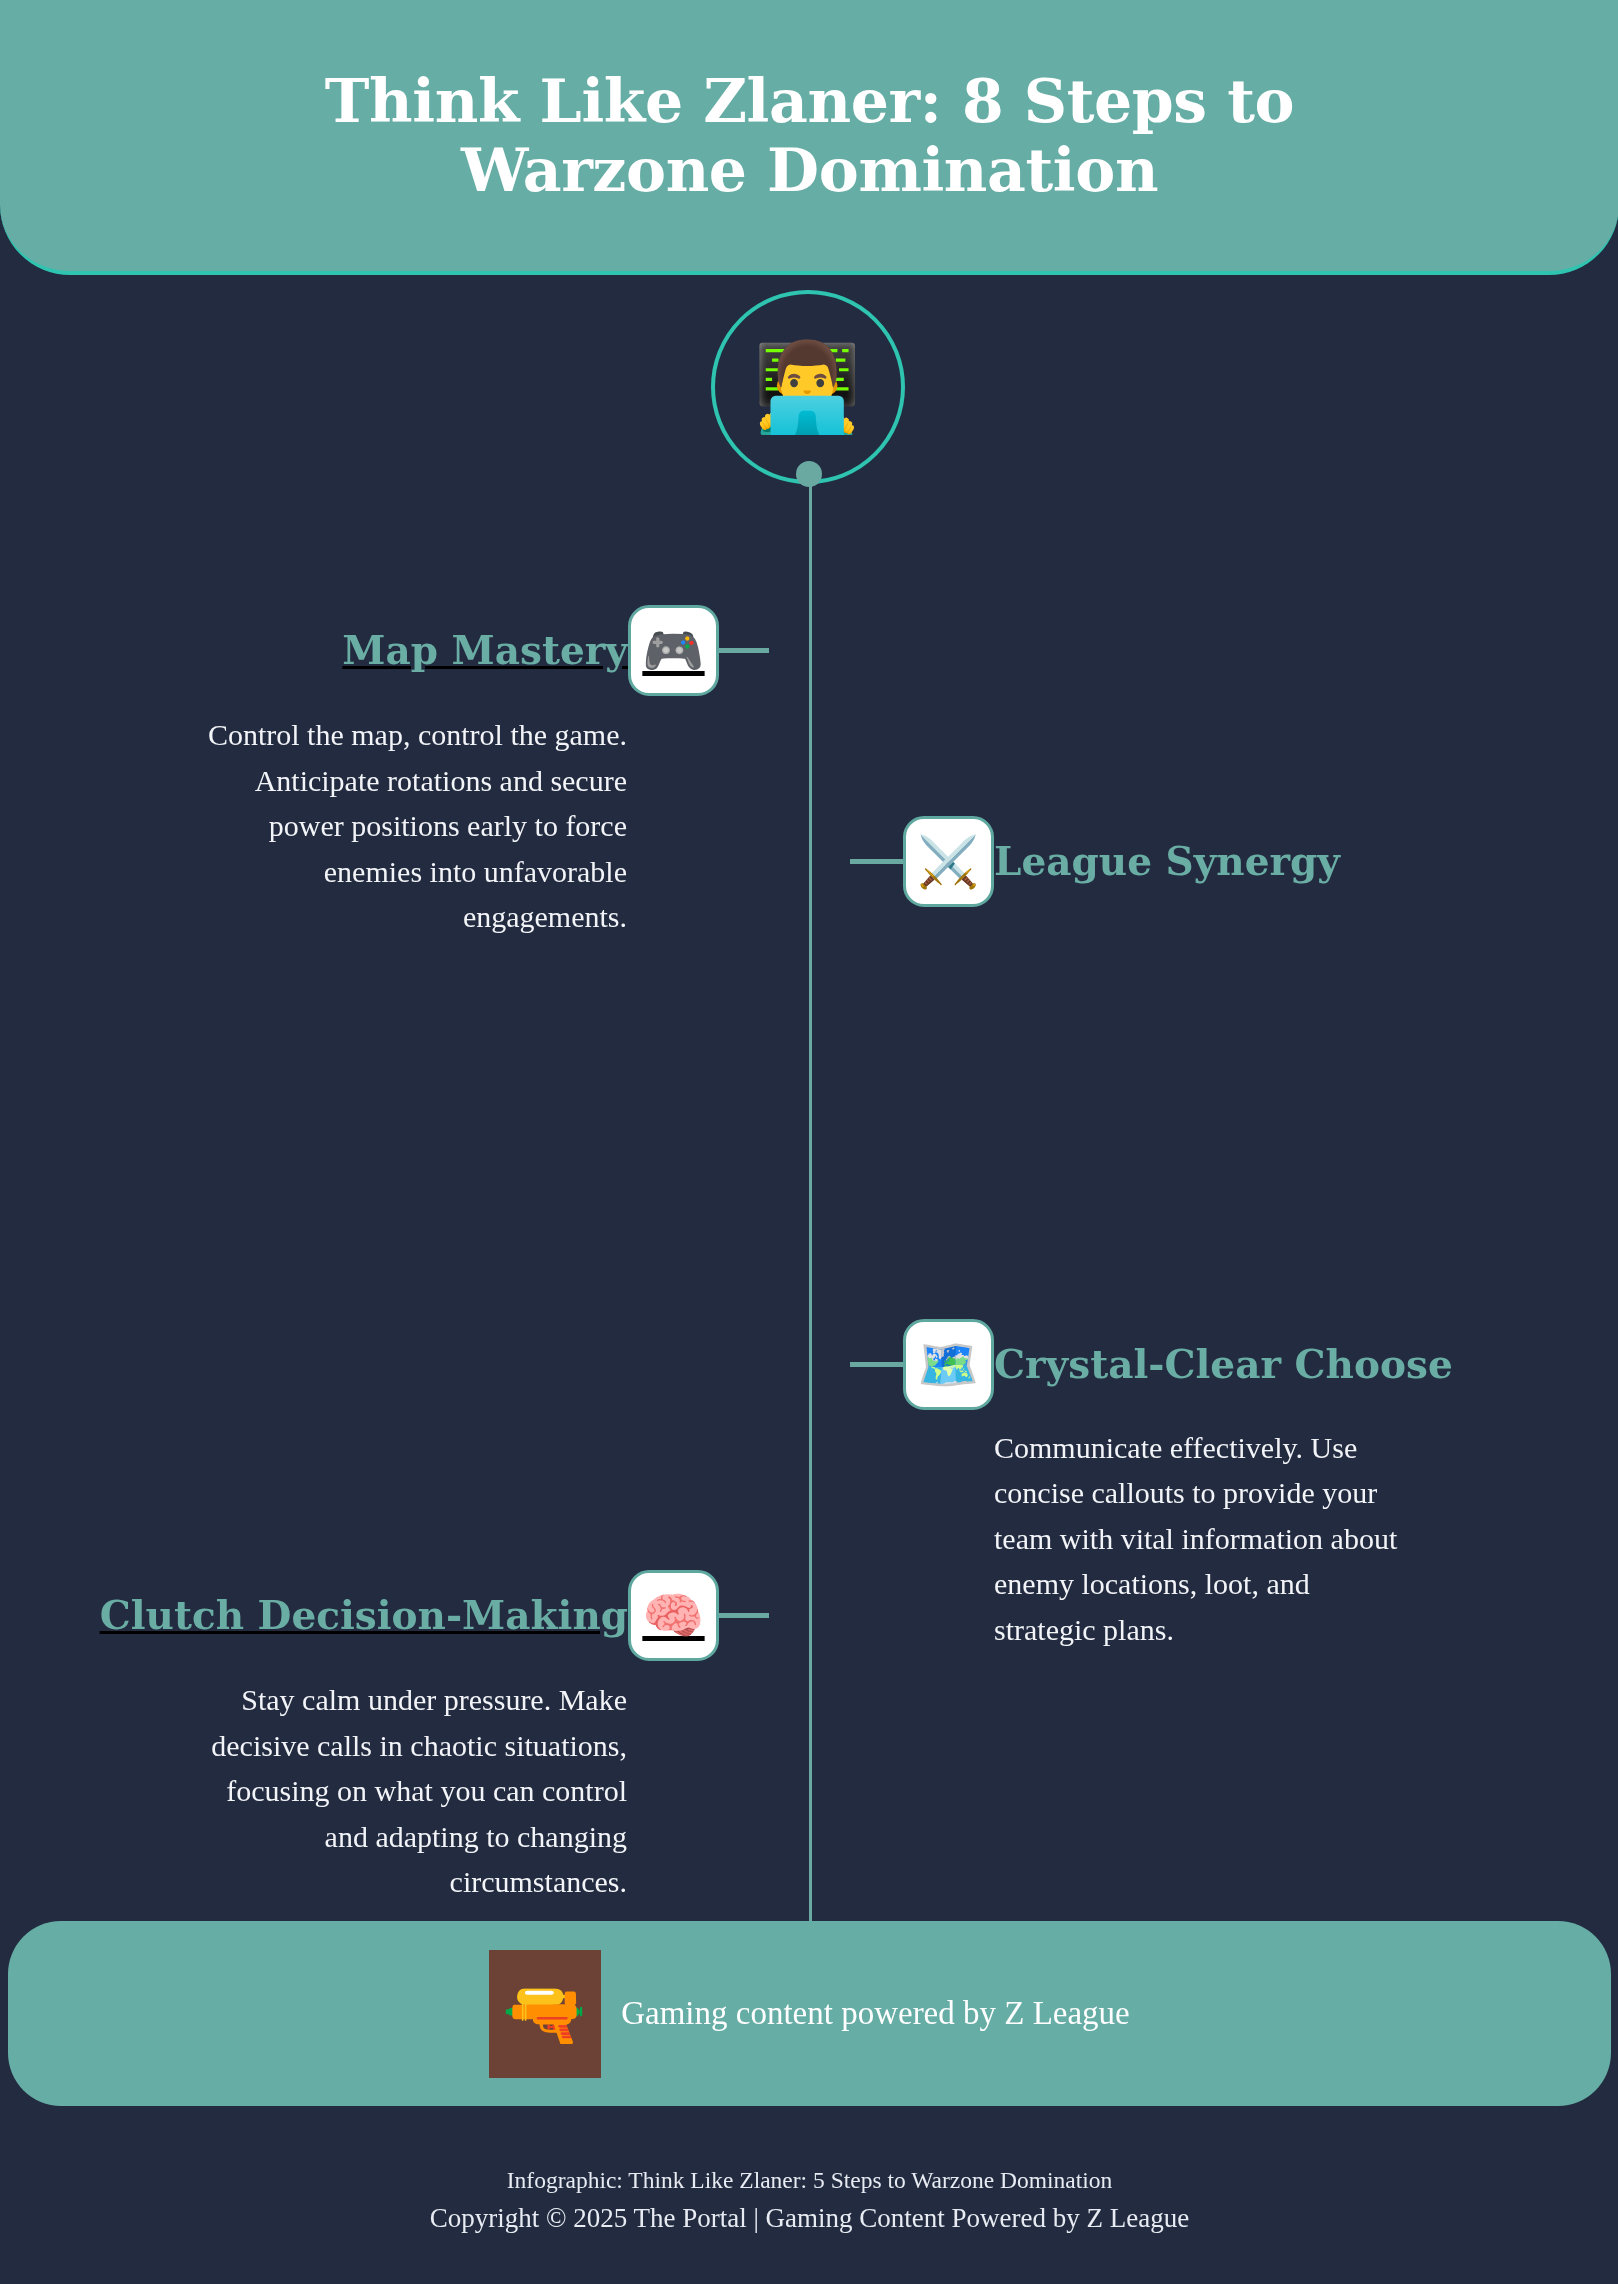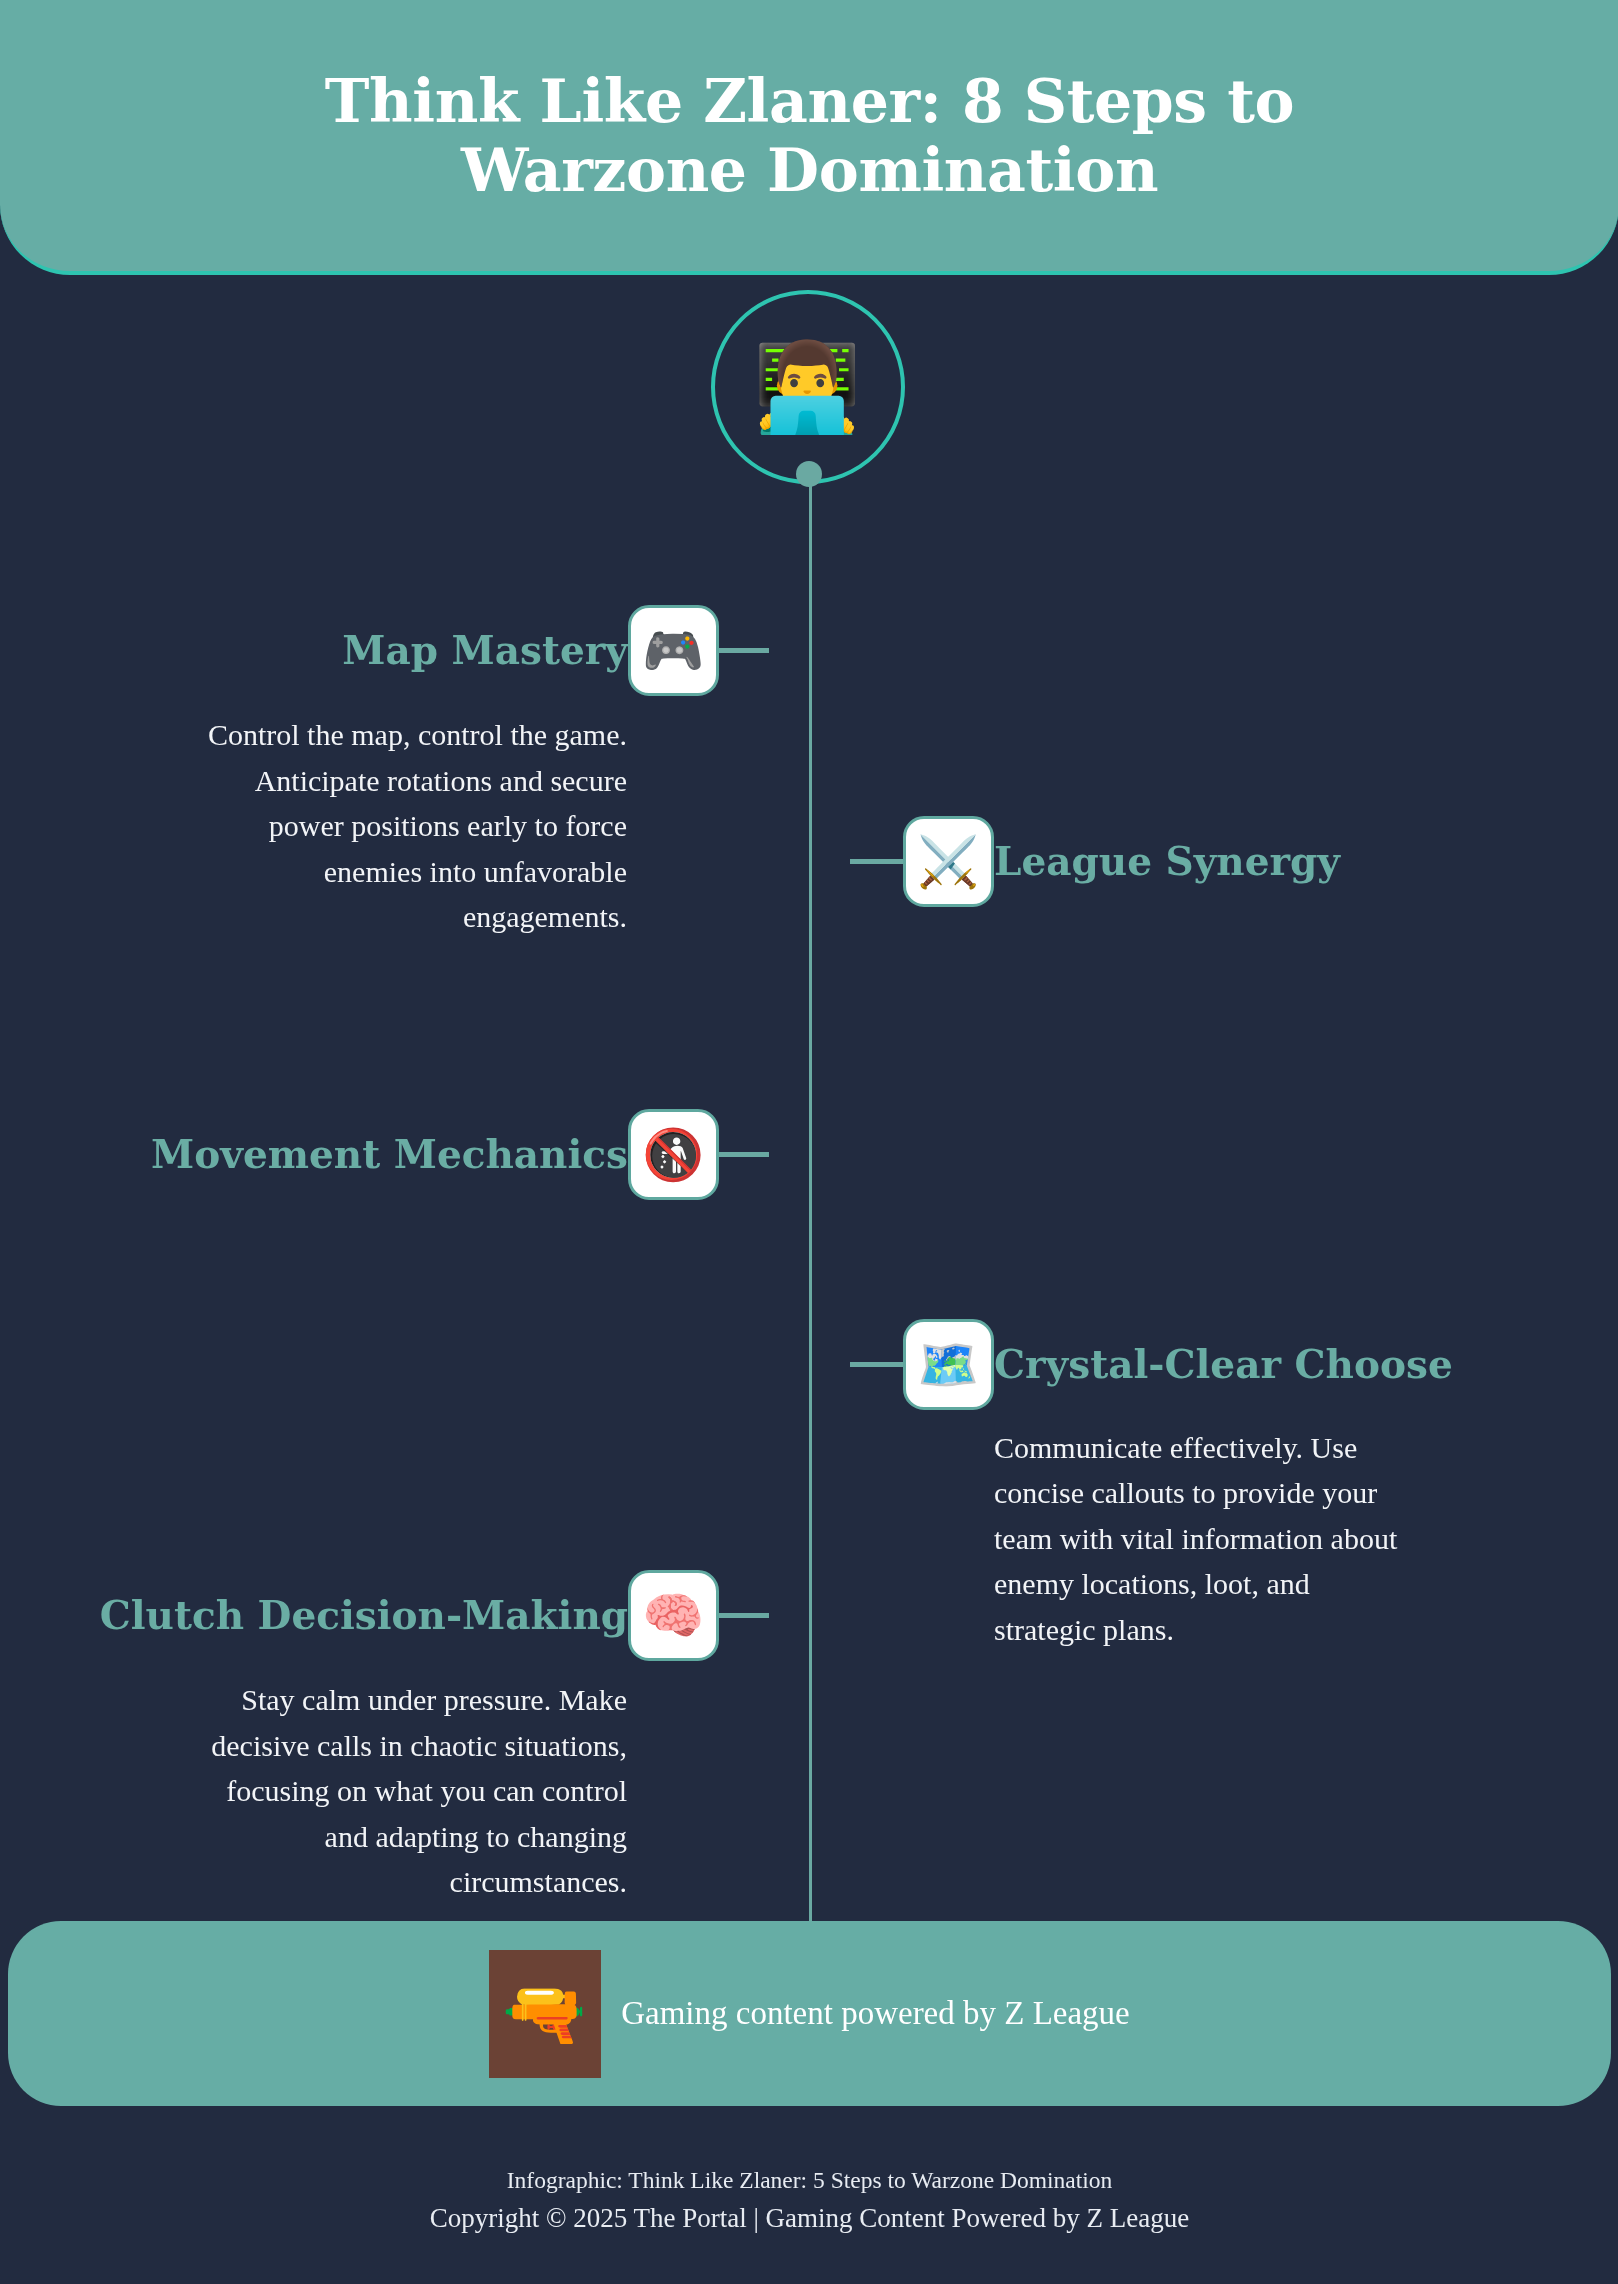--- a/index.html
+++ b/index.html
@@ -53,21 +53,21 @@
     width:26px; height:26px; border-radius:50%;
     background:#6aa9a2;
   }
 
   
   .step { position:absolute; }
   .step-left  { text-align:right; }
   .step-right { text-align:left; }
 
   .step-head { display:flex; align-items:center; gap:0px; }
-  .step-left .step-head  { justify-content:flex-end; }
+  .step-left .step-head  { justify-content:flex-end;text-decoration:underline; }
   .step-right .step-head { justify-content:flex-start; }
 
   .step-title {
     font-family:"DejaVu Serif", serif;
     font-weight:700;
     font-size:39px;
     color:#6aada4;
     white-space:nowrap;
     line-height:1.1;
   }
@@ -179,27 +179,20 @@
   <div class="step-head">
     <span class="connector"></span>
     <span class="icon-card">
       <span class="icon-emoji">⚔️</span>
     </span>
     <span class="step-title">League Synergy</span>
   </div>
 </div>
 
 <div class="step step-left" id="step-3">
-  <div class="step-head">
-    <span class="step-title">Movement Mechanics</span>
-    <span class="icon-card">
-      <span class="icon-emoji">🚯</span>
-    </span>
-    <span class="connector"></span>
-  </div>
 </div>
 
 <div class="step step-right" id="step-4">
   <div class="step-head">
     <span class="connector"></span>
     <span class="icon-card">
       <span class="icon-emoji">🗺️</span>
     </span>
     <span class="step-title">Crystal-Clear Choose</span>
   </div>

